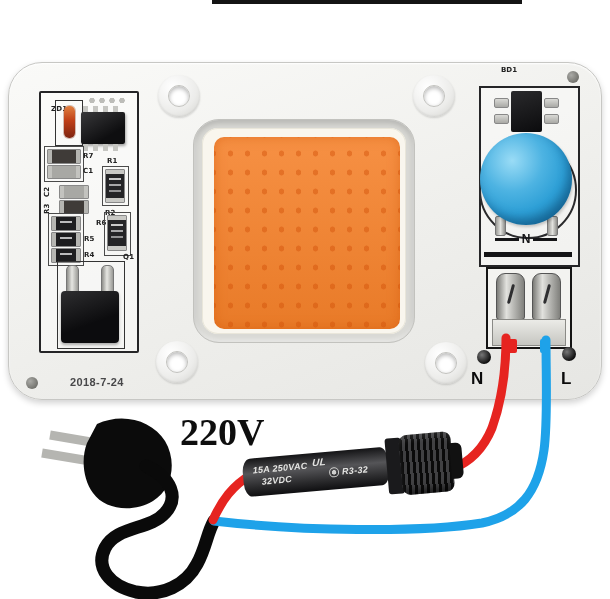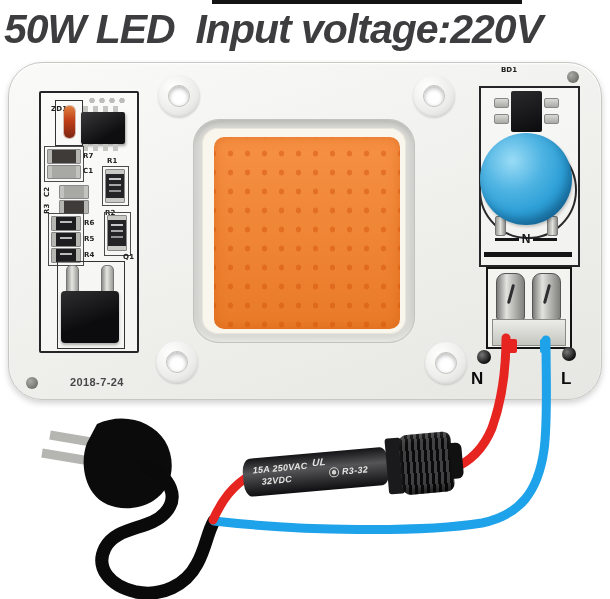--- a/index.html
+++ b/index.html
@@ -124,21 +124,20 @@
   .fknurl{position:absolute;left:164px;top:12px;width:52px;height:60px;border-radius:8px;
         background:repeating-linear-gradient(90deg,#0a0a0a 0 3px,#414143 3px 6px);
         box-shadow:inset 0 4px 6px rgba(255,255,255,.12), inset 0 -5px 6px rgba(0,0,0,.5);}
   .ftip{position:absolute;left:214px;top:24px;width:12px;height:36px;background:#111;border-radius:0 6px 6px 0;}
 </style>
 </head>
 <body>
 
 <div class="stage">
   <div class="topbar"></div>
-  <div class="title">50W LED  Input voltage:220V</div>
 
   <div class="board">
 
     <div class="hole" style="left:149px;top:12px">
         <i></i>
       </div>
     <div class="hole" style="left:404px;top:12px">
         <i></i>
       </div>
     <div class="hole" style="left:147px;top:278px">
@@ -176,21 +175,21 @@
       <div class="sb" style="left:61px;top:73px;width:25px;height:38px"></div>
       <div class="vres" style="left:64px;top:76px;width:18px;height:32px"></div>
 
       <span class="lbl rot" style="left:2px;top:104px">C2</span>
       <div class="smd gray" style="left:18px;top:92px;width:28px;height:12px"></div>
       <span class="lbl rot" style="left:2px;top:121px">R3</span>
       <div class="smd dark" style="left:18px;top:107px;width:28px;height:12px"></div>
 
       <div class="sb" style="left:7px;top:120px;width:34px;height:51px"></div>
       <div class="smd blk" style="left:10px;top:123px;width:28px;height:13px"></div>
-      <span class="lbl" style="left:43px;top:126px">R6</span>
+      <span class="lbl" style="left:55px;top:126px">R6</span>
       <div class="smd blk" style="left:10px;top:139px;width:28px;height:13px"></div>
       <span class="lbl" style="left:43px;top:142px">R5</span>
       <div class="smd blk" style="left:10px;top:155px;width:28px;height:13px"></div>
       <span class="lbl" style="left:43px;top:158px">R4</span>
 
       <span class="lbl" style="left:64px;top:116px">R2</span>
       <div class="sb" style="left:63px;top:119px;width:25px;height:42px"></div>
       <div class="vres" style="left:66px;top:122px;width:18px;height:34px"></div>
       <span class="lbl" style="left:82px;top:160px">Q1</span>
 
@@ -236,20 +235,21 @@
   <svg class="wires" width="610" height="599" viewBox="0 0 610 599">
     <path class="prong" d="M50 435 L97 443"></path>
     <path class="prong" d="M42 453 L90 461"></path>
     <path class="plugbody" d="M97 424 C122 412 152 420 165 441 C177 461 173 489 153 501 C133 513 105 510 93 493 C83 479 81 459 87 443 Z"></path>
     <path class="cable" d="M146 466 C172 478 179 498 165 513 C150 530 116 526 105 548 C95 568 110 586 136 592 C162 597 186 585 197 564 C206 548 207 533 214 521"></path>
     <path class="wblue" d="M546 340 C546 380 548 420 544 450 C538 492 520 515 482 523 C420 533 300 531 214 521"></path>
     <path class="wred" d="M213 520 C222 500 232 486 252 474 L260 470"></path>
     <path class="wred" d="M506 338 C506 368 502 400 492 428 C483 450 470 462 452 469"></path>
   </svg>
 
+  <div class="v220">220V</div>
 
   <div class="fuse">
     <div class="fbody">
       <span class="f1">15A 250VAC</span>
       <span class="f2">32VDC</span>
       <span class="ful">UL</span>
       <span class="fmodel">
           <i class="flogo"></i>
           <b>R3-32</b>
         </span>

